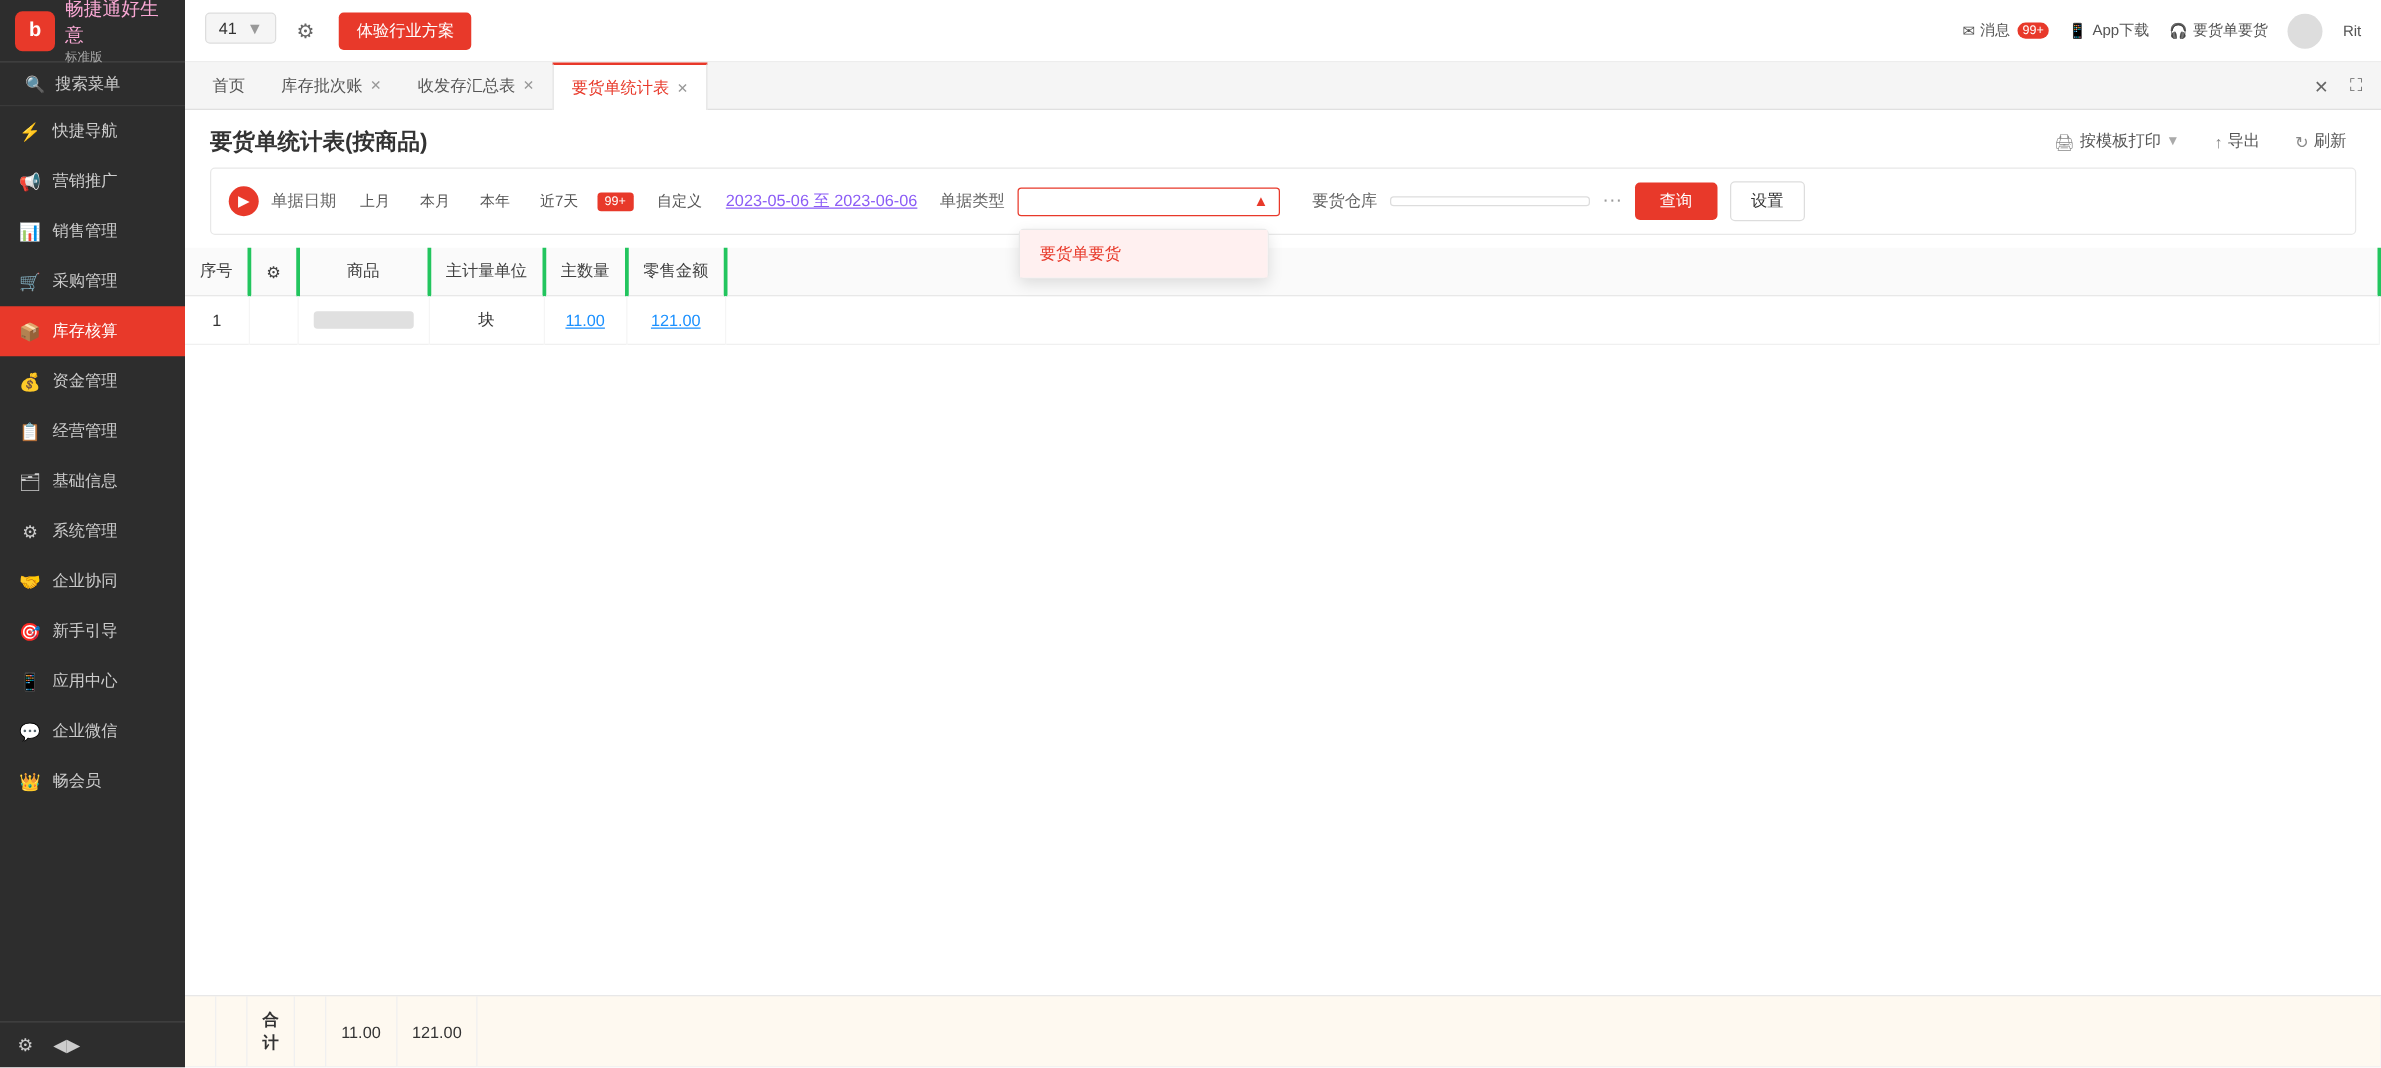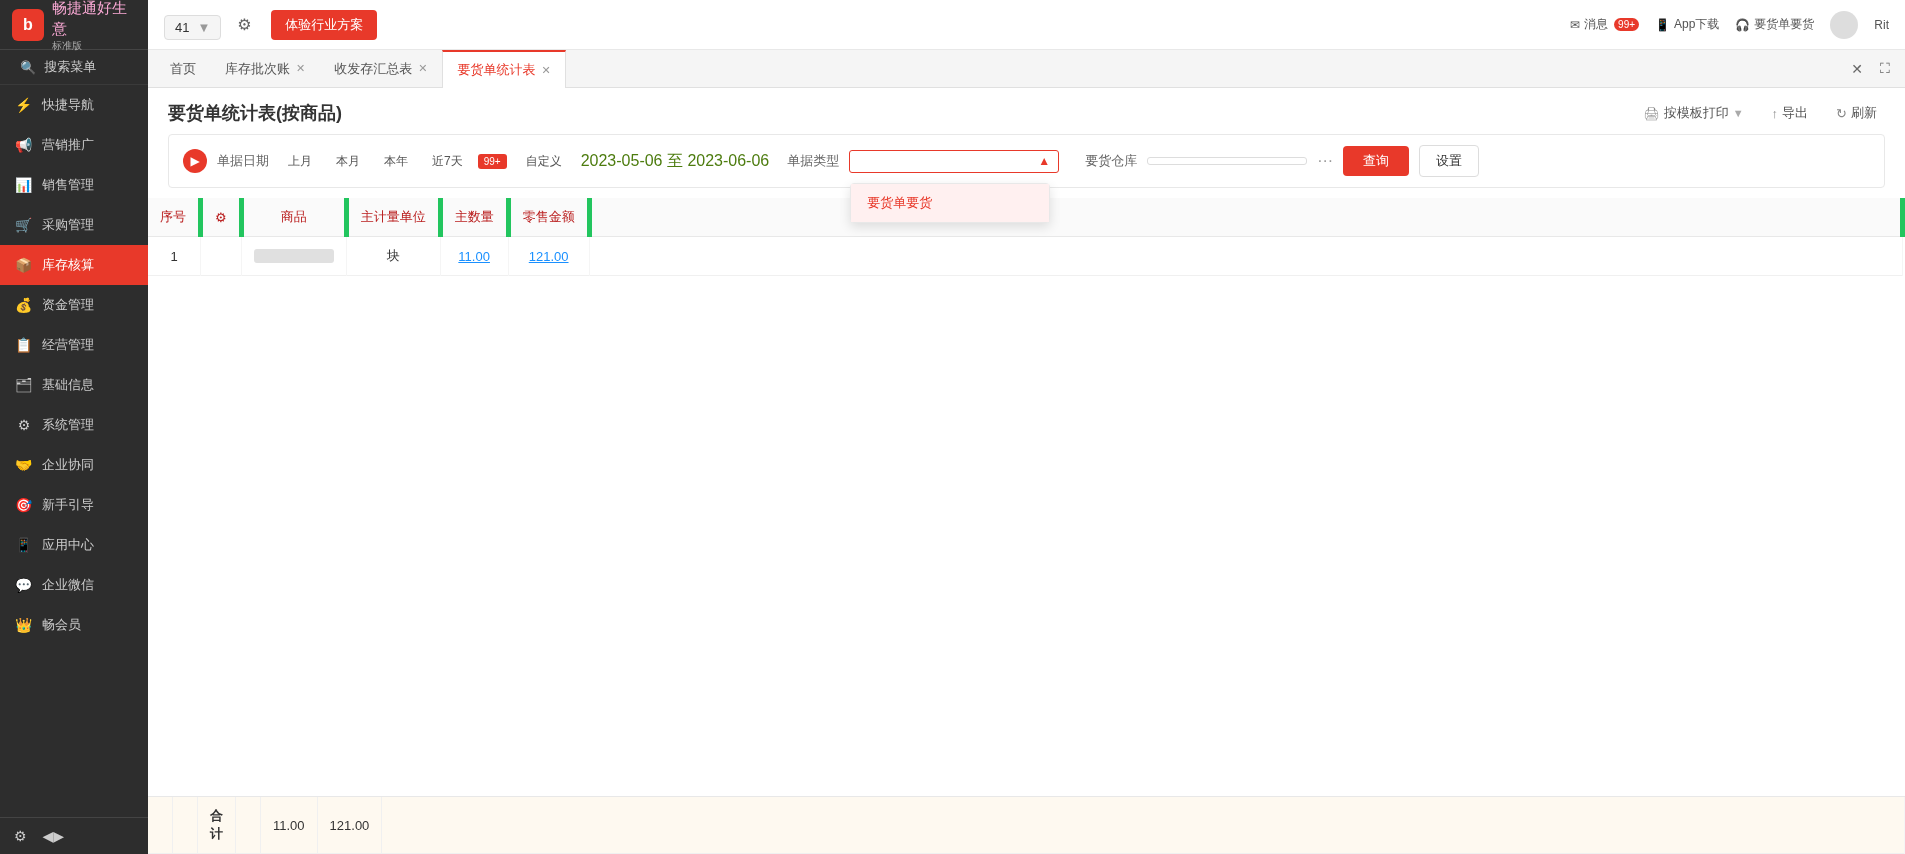--- a/index.html
+++ b/index.html
@@ -105,21 +105,21 @@
       height: 50px;
       background: #fff;
       display: flex;
       align-items: center;
       padding: 0 16px;
       border-bottom: 1px solid #e8e8e8;
       flex-shrink: 0;
     }
     .top-header-left {
       display: flex;
-      align-items: flex-end;
+      align-items: flex-start;
       flex: 1;
     }
     .company-selector {
       display: flex;
       align-items: center;
       background: #f5f5f5;
       border: 1px solid #ddd;
       border-radius: 4px;
       padding: 4px 10px;
       cursor: pointer;
@@ -322,22 +322,23 @@
     }
     .custom-date-btn {
       padding: 3px 8px;
       border: 1px solid transparent;
       border-radius: 3px;
       cursor: pointer;
       font-size: 12px;
       color: #555;
     }
     .date-range-text {
-      color: #4d7c0f;
-      font-size: 16px;
+      color: #8b5cf6;
+      font-size: 13px;
+      text-decoration: underline;
     }
     .filter-select-box {
       display: flex;
       align-items: center;
       border: 1px solid #e8392a;
       border-radius: 3px;
       padding: 3px 8px;
       min-width: 200px;
       cursor: pointer;
       position: relative;
@@ -418,24 +419,24 @@
       width: 100%;
       border-collapse: collapse;
       font-size: 13px;
     }
     thead tr {
       background: #fafafa;
     }
     thead th {
       padding: 10px 12px;
       text-align: center;
-      color: #b91c1c;
+      color: #404040;
       font-weight: normal;
       border-bottom: 1px solid #e8e8e8;
-      border-right: 5px solid #22c55e;
+      border-right: 3px solid #22c55e;
       white-space: nowrap;
     }
     thead th:first-child { width: 50px; }
     tbody tr {
       border-bottom: 1px solid #f0f0f0;
     }
     tbody td {
       padding: 10px 12px;
       text-align: center;
       color: #333;

